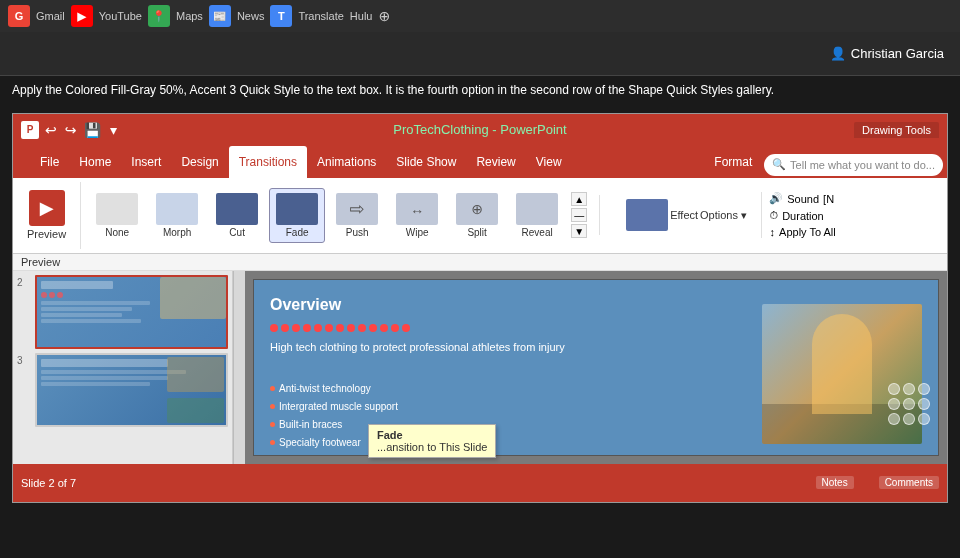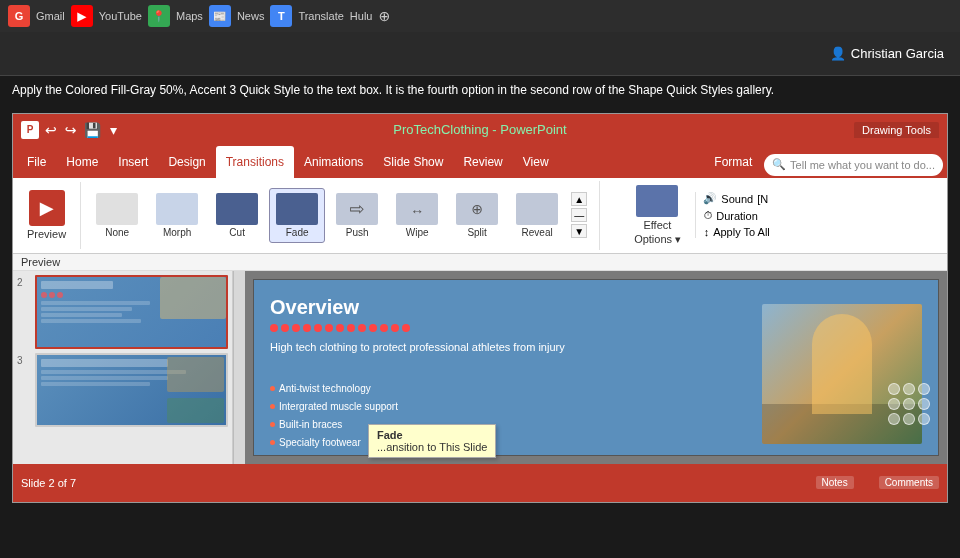--- a/index.html
+++ b/index.html
@@ -220,26 +220,26 @@
     .scroll-arrow {
       width: 16px; height: 14px;
       background: #f5f5f5;
       border: 1px solid #ccc;
       display: flex; align-items: center; justify-content: center;
       font-size: 10px; cursor: pointer;
     }
 
     .effect-options-btn {
       display: flex;
-      flex-direction: column;
+      flex-direction: row;
       align-items: center;
       gap: 2px;
       cursor: pointer;
       padding: 4px 6px;
-      margin-left: 20px;
+      margin-left: 12px;
     }
     .effect-icon {
       width: 42px; height: 32px;
       background: #5b73aa;
       border-radius: 2px;
     }
     .effect-label {
       font-size: 11px; color: #333;
     }
     .sound-row {
@@ -367,21 +367,21 @@
       width: 100%;
       height: 100%;
       position: relative;
       border: 1px solid #555;
     }
     .slide-overview-title {
       position: absolute;
       top: 16px;
       left: 16px;
       color: #fff;
-      font-size: 20px;
+      font-size: 16px;
       font-weight: bold;
     }
     .slide-dots {
       position: absolute;
       top: 44px;
       left: 16px;
       display: flex;
       gap: 3px;
     }
     .slide-dot {
@@ -513,21 +513,21 @@
     </div>
     <span class="ppt-title-text">ProTechClothing - PowerPoint</span>
     <div style="display:flex;gap:4px;align-items:center;">
       <div style="background:#a93226;color:#fff;font-size:11px;padding:2px 8px;border-radius:2px 2px 0 0;">
         <span>Drawing Tools</span>
       </div>
     </div>
   </div>
 
   <div class="ppt-ribbon-area">
-    <div style="display:flex;background:#c0392b;align-items:flex-end;">
+    <div style="display:flex;background:#c0392b;align-items:flex-end;padding-left:13px;">
       <div class="ribbon-tabs" style="flex:1;height:32px;background:#c0392b;">
         <div class="ribbon-tab">File</div>
         <div class="ribbon-tab">Home</div>
         <div class="ribbon-tab">Insert</div>
         <div class="ribbon-tab">Design</div>
         <div class="ribbon-tab active">Transitions</div>
         <div class="ribbon-tab">Animations</div>
         <div class="ribbon-tab">Slide Show</div>
         <div class="ribbon-tab">Review</div>
         <div class="ribbon-tab">View</div>

